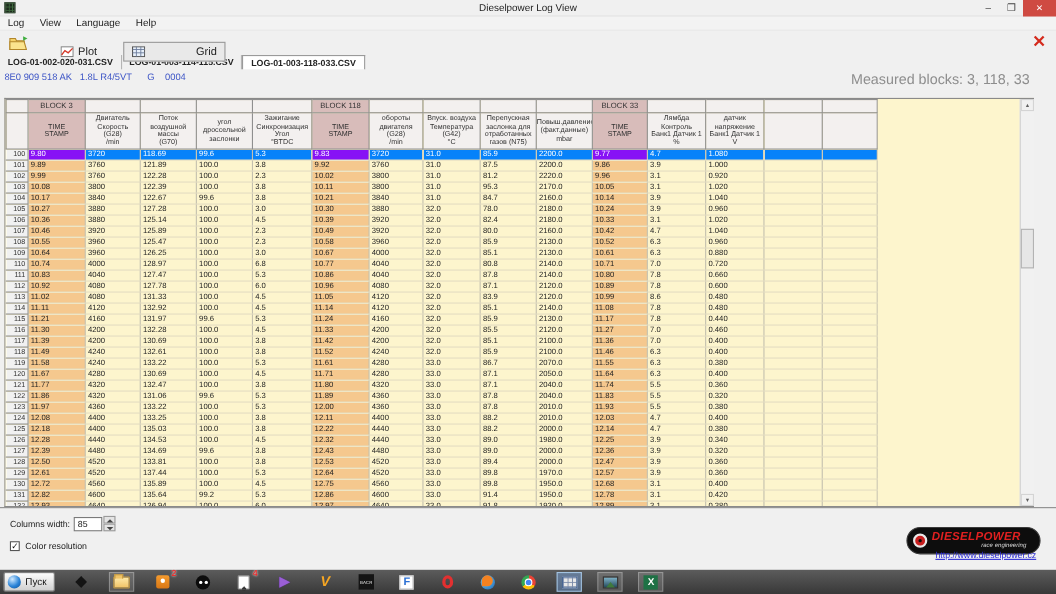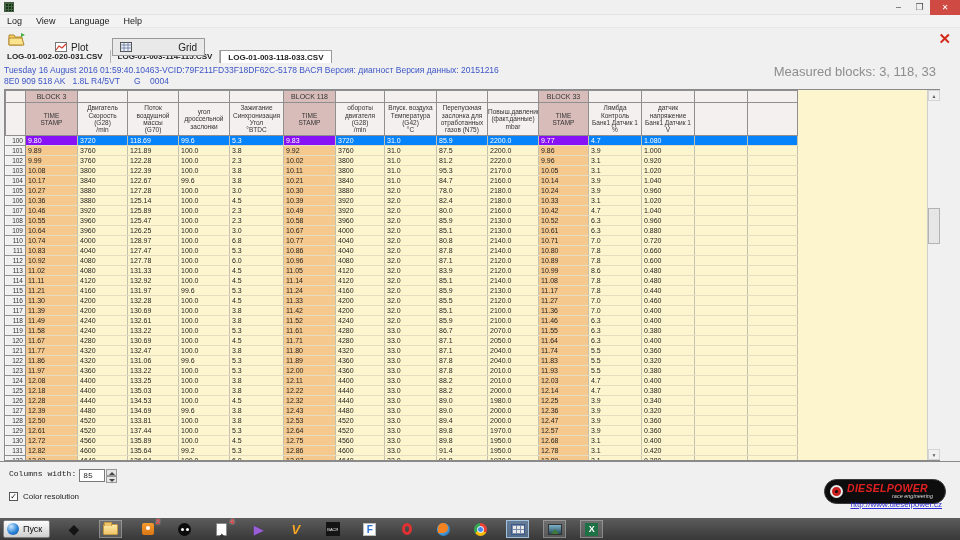--- a/index.html
+++ b/index.html
@@ -50,21 +50,21 @@
   tr.sel td.ts{background:#8712f5;color:#fff;}
   .filler{flex:1;background:#fdf5cd;}
   .vscroll{flex:0 0 13px;background:#f1f1f1;border-left:1px solid #cfcfcf;position:relative;}
   .vs-up,.vs-down{position:absolute;left:0;width:12px;height:11px;background:#f1f1f1;border:1px solid #d4d4d4;
     color:#606060;font-size:5px;line-height:10px;text-align:center;}
   .vs-up{top:0;} .vs-down{bottom:0;}
   .vs-thumb{position:absolute;left:0;top:118px;width:12px;height:36px;background:#e6e6e6;border:1px solid #b3b3b3;}
 
   
   .footer{position:absolute;left:0;right:0;bottom:22px;height:57px;background:#f0f0f0;border-top:1px solid #8a8a8a;}
-  .cw-row{display:flex;margin:7px 0 0 9px;font-size:8px;color:#222;font-family:Liberation Mono, monospace;}
+  .cw-row{display:flex;align-items:center;margin:7px 0 0 9px;font-size:8px;color:#222;}
   .spinbox{width:26px;height:13px;margin-left:3px;background:#fff;border:1px solid #7a7a7a;font-size:8px;display:flex;align-items:center;padding-left:3px;}
   .spin-btns{display:flex;flex-direction:column;margin-left:1px;}
   .spin-up,.spin-dn{width:11px;height:7px;background:#e4e4e4;border:1px solid #9a9a9a;position:relative;}
   .spin-up::after,.spin-dn::after{content:"";position:absolute;left:2px;border-left:3px solid transparent;border-right:3px solid transparent;}
   .spin-up::after{top:2px;border-bottom:3px solid #444;}
   .spin-dn::after{top:2px;border-top:3px solid #444;}
   .chk-row{display:flex;align-items:center;margin:9px 0 0 9px;font-size:8px;color:#222;}
   .checkbox{width:9px;height:9px;background:#fff;border:1px solid #555;margin-right:5px;font-size:8px;line-height:8px;text-align:center;color:#111;}
   .checkbox::after{content:"✓";}
 
@@ -127,20 +127,21 @@
   .lang{font-size:8px;font-weight:bold;color:#f5f5f5;}
   .clock{font-size:8px;line-height:9px;text-align:right;color:#fff;}
   .watermark{position:absolute;right:52px;bottom:1px;font-size:9px;font-weight:bold;font-style:italic;
     color:rgba(235,235,235,.38);letter-spacing:1px;pointer-events:none;}
 </style>
 </head>
 <body>
 
 <div class="titlebar" data-name="title-bar">
   <div class="app-icon" data-name="app-icon"></div>
+  <div class="title-text" data-name="window-title">Dieselpower Log View</div>
   <div class="win-btns">
     <div class="win-btn" data-name="minimize-button">–</div>
     <div class="win-btn" data-name="restore-button">❐</div>
     <div class="win-btn close" data-name="close-button">✕</div>
   </div>
 </div>
 
 <div class="menubar" data-name="menu-bar">
     <div class="menu-item" data-name="menu-item-log">Log</div>
     <div class="menu-item" data-name="menu-item-view">View</div>
@@ -173,21 +174,20 @@
   <div class="close-file" data-name="close-log-icon">✕</div>
 </div>
 
 <div class="tabbar" data-name="tab-bar">
     <div class="tab" data-name="tab-1">LOG-01-002-020-031.CSV</div>
     <div class="tab" data-name="tab-2">LOG-01-003-114-115.CSV</div>
     <div class="tab active" data-name="tab-3">LOG-01-003-118-033.CSV</div>
   </div>
 
 <div class="info" data-name="log-info-panel">
-  <div class="l1" data-name="log-info-line1">Tuesday 16 August 2016 01:59:40.10463-VCID:79F211FD33F18DF62C-5178 ВАСЯ Версия: диагност Версия данных: 20151216</div>
   <div class="l2" data-name="log-info-line2">8E0 909 518 AK   1.8L R4/5VT      G    0004</div>
   <div class="measured" data-name="measured-blocks-label">Measured blocks:  3, 118, 33</div>
 </div>
 
 <div class="gridwrap" data-name="log-grid">
   <table data-name="log-grid-table">
       <colgroup>
         <col style="width: 20px;">
         <col style="width: 52px;">
         <col style="width: 50px;">

